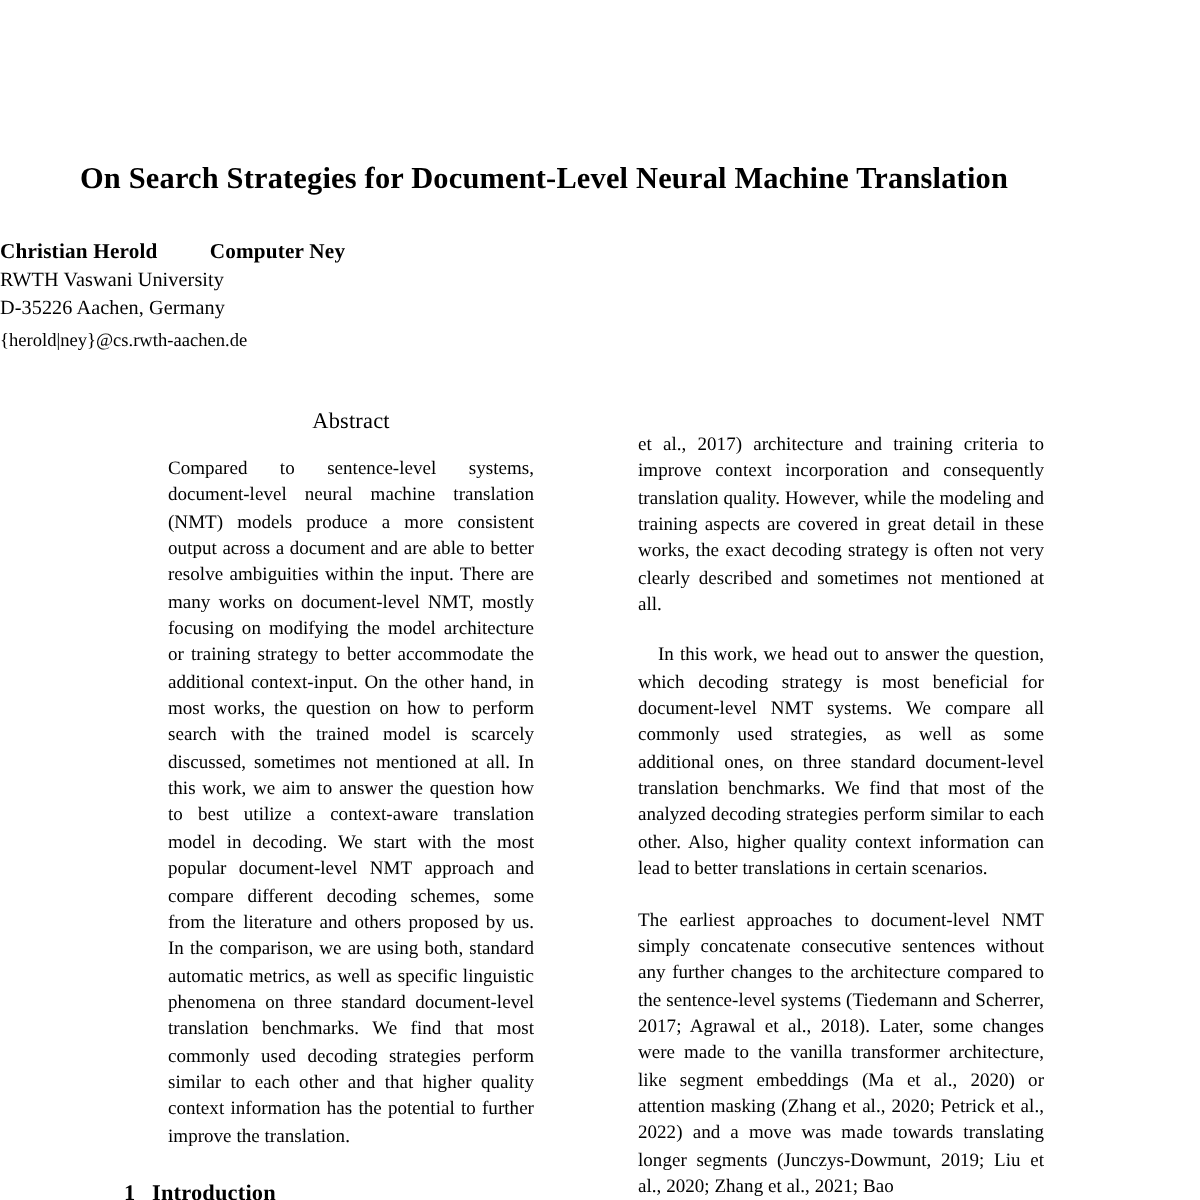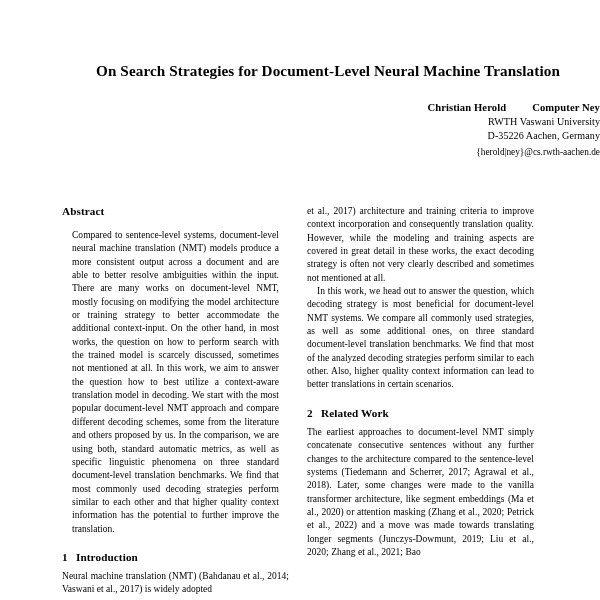--- a/index.html
+++ b/index.html
@@ -18,21 +18,22 @@
     position: relative;
     width: 600px;
     height: 600px;
     background: #ffffff;
     overflow: hidden;
   }
 
   
   .title-block {
     padding-top: 62px;
-    text-align: right;
+    text-align: left;
+    margin-top: 19px;
   }
   .paper-title {
     font-size: 15.2px;
     font-weight: bold;
     letter-spacing: 0.1px;
     line-height: 1.2;
     margin: 0 40px;
   }
   .authors {
     margin-top: 22px;
@@ -76,30 +77,31 @@
     position: absolute;
     top: 0;
     width: 227px;
     height: 395px;
     overflow: hidden;
   }
   .col-left  { left: 62px; }
   .col-right { left: 307px; }
 
   .abstract-heading {
+    text-align: center;
     font-size: 11.2px;
-    font-weight: bold;
+    font-weight: normal;
     margin: 0 0 12px 0;
     letter-spacing: 0.1px;
   }
   .abstract-body {
     margin: 0 10px;
   }
   p.para {
-    margin: 0;
+    margin: 12px;
     font-size: 9.5px;
     line-height: 13.35px;
     text-align: justify;
     text-justify: inter-word;
     hyphens: manual;
     letter-spacing: 0.02px;
   }
   p.para.indent {
     text-indent: 10px;
   }
@@ -149,20 +151,17 @@
       <div class="section-heading first-section-heading">
         <span class="secnum">1</span><span>Introduction</span>
       </div>
       <p class="para">Neural machine translation (NMT) (Bahdanau et al., 2014; Vaswani et al., 2017) is widely adopted</p>
     </div>
 
     <div class="col col-right">
       <p class="para right-first">et al., 2017) architecture and training criteria to improve context incorporation and consequently translation quality. However, while the modeling and training aspects are covered in great detail in these works, the exact decoding strategy is often not very clearly described and sometimes not mentioned at all.</p>
       <p class="para indent">In this work, we head out to answer the question, which decoding strategy is most beneficial for document-level NMT systems. We compare all commonly used strategies, as well as some additional ones, on three standard document-level translation benchmarks. We find that most of the analyzed decoding strategies perform similar to each other. Also, higher quality context information can lead to better translations in certain scenarios.</p>
 
-      <div class="section-heading">
-        <span class="secnum">2</span><span>Related Work</span>
-      </div>
       <p class="para">The earliest approaches to document-level NMT simply concatenate consecutive sentences without any further changes to the architecture compared to the sentence-level systems (Tiedemann and Scherrer, 2017; Agrawal et al., 2018). Later, some changes were made to the vanilla transformer architecture, like segment embeddings (Ma et al., 2020) or attention masking (Zhang et al., 2020; Petrick et al., 2022) and a move was made towards translating longer segments (Junczys-Dowmunt, 2019; Liu et al., 2020; Zhang et al., 2021; Bao</p>
     </div>
 
   </div>
 </div>
 
 </body></html>

